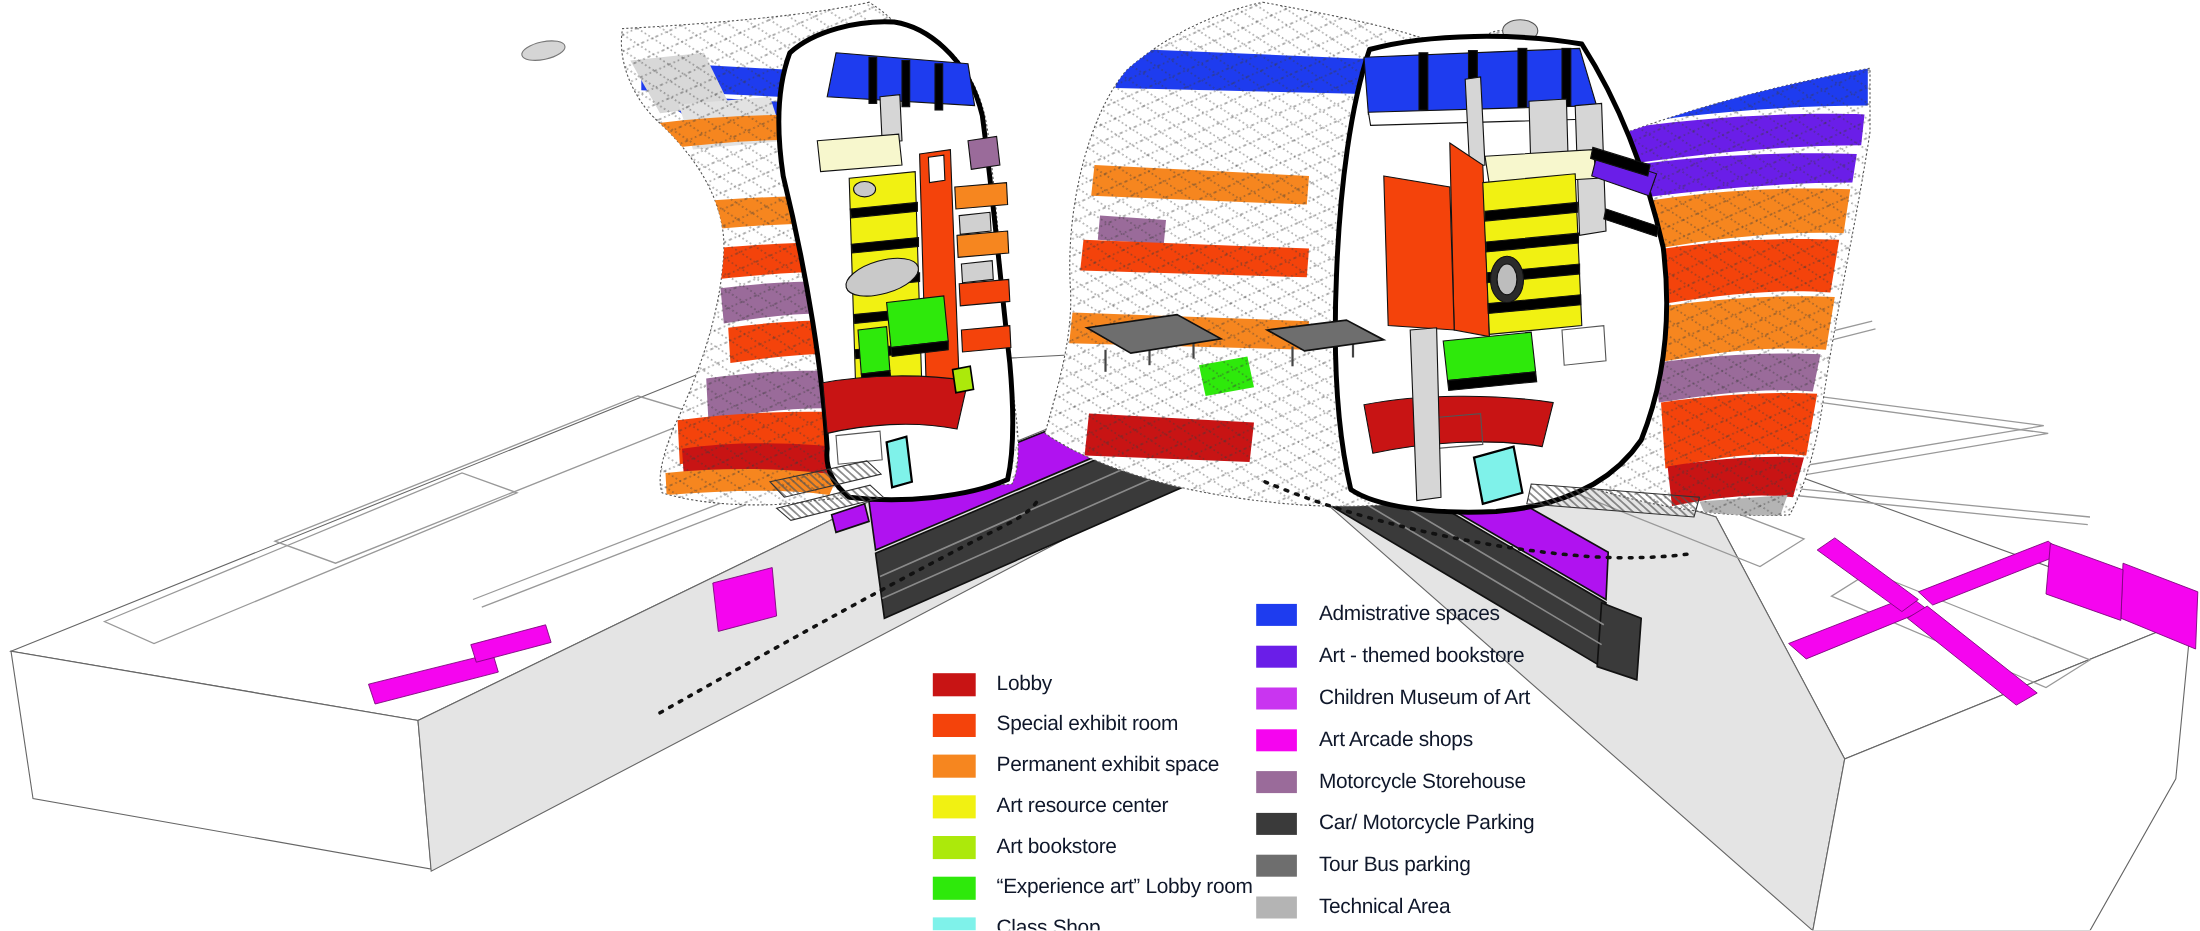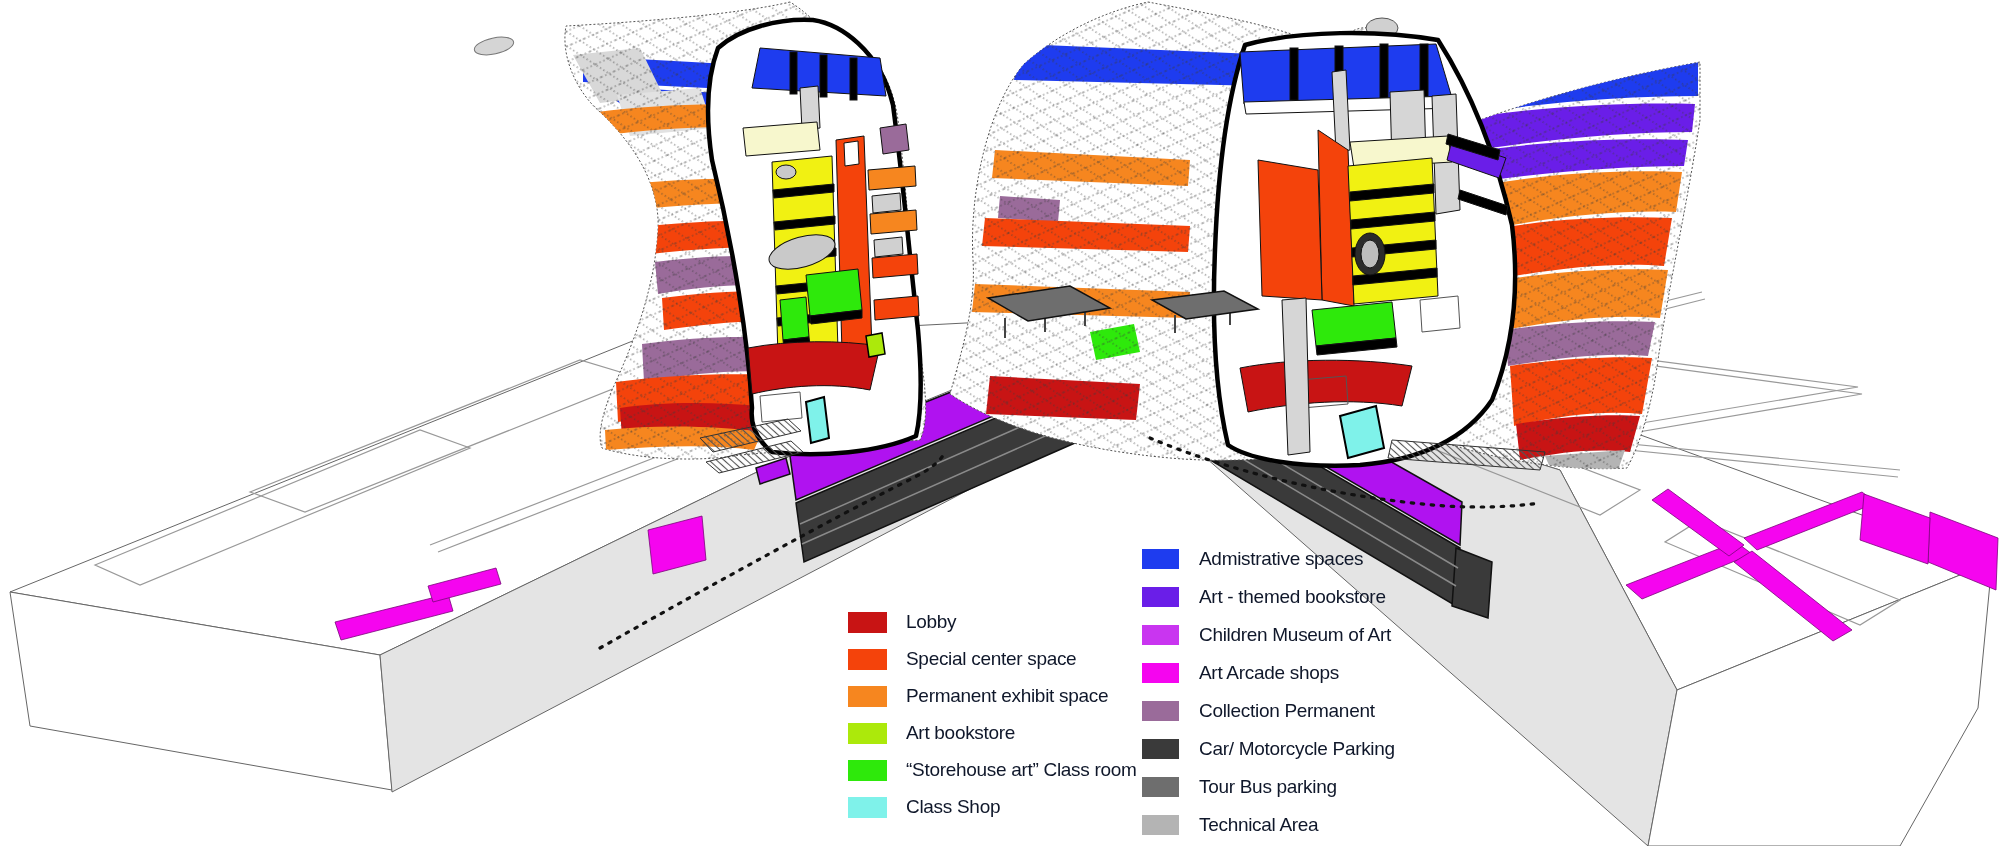--- a/index.html
+++ b/index.html
@@ -235,37 +235,41 @@
 
   <div class="legend-col left">
 
       <div class="lrow">
         <span class="sw" style="background-color: rgb(200, 20, 20);"></span>
         <span class="lab">Lobby</span>
       </div>
 
       <div class="lrow">
         <span class="sw" style="background-color: rgb(244, 67, 11);"></span>
-        <span class="lab">Special center space</span>
+        <span class="lab">Special exhibit room</span>
       </div>
 
       <div class="lrow">
         <span class="sw" style="background-color: rgb(246, 134, 31);"></span>
         <span class="lab">Permanent exhibit space</span>
       </div>
 
+      <div class="lrow">
+        <span class="sw" style="background-color: rgb(241, 241, 18);"></span>
+        <span class="lab">Art resource center</span>
+      </div>
 
       <div class="lrow">
         <span class="sw" style="background-color: rgb(172, 233, 11);"></span>
         <span class="lab">Art bookstore</span>
       </div>
 
       <div class="lrow">
         <span class="sw" style="background-color: rgb(46, 233, 11);"></span>
-        <span class="lab">“Storehouse art” Class room</span>
+        <span class="lab">“Experience art” Lobby room</span>
       </div>
 
       <div class="lrow">
         <span class="sw" style="background-color: rgb(127, 242, 234);"></span>
         <span class="lab">Class Shop</span>
       </div>
     </div>
   <div class="legend-col right">
 
       <div class="lrow">
@@ -283,21 +287,21 @@
         <span class="lab">Children Museum of Art</span>
       </div>
 
       <div class="lrow">
         <span class="sw" style="background-color: rgb(245, 5, 239);"></span>
         <span class="lab">Art Arcade shops</span>
       </div>
 
       <div class="lrow">
         <span class="sw" style="background-color: rgb(154, 107, 154);"></span>
-        <span class="lab">Collection Permanent</span>
+        <span class="lab">Motorcycle Storehouse</span>
       </div>
 
       <div class="lrow">
         <span class="sw" style="background-color: rgb(58, 58, 58);"></span>
         <span class="lab">Car/ Motorcycle Parking</span>
       </div>
 
       <div class="lrow">
         <span class="sw" style="background-color: rgb(110, 110, 110);"></span>
         <span class="lab">Tour Bus parking</span>

